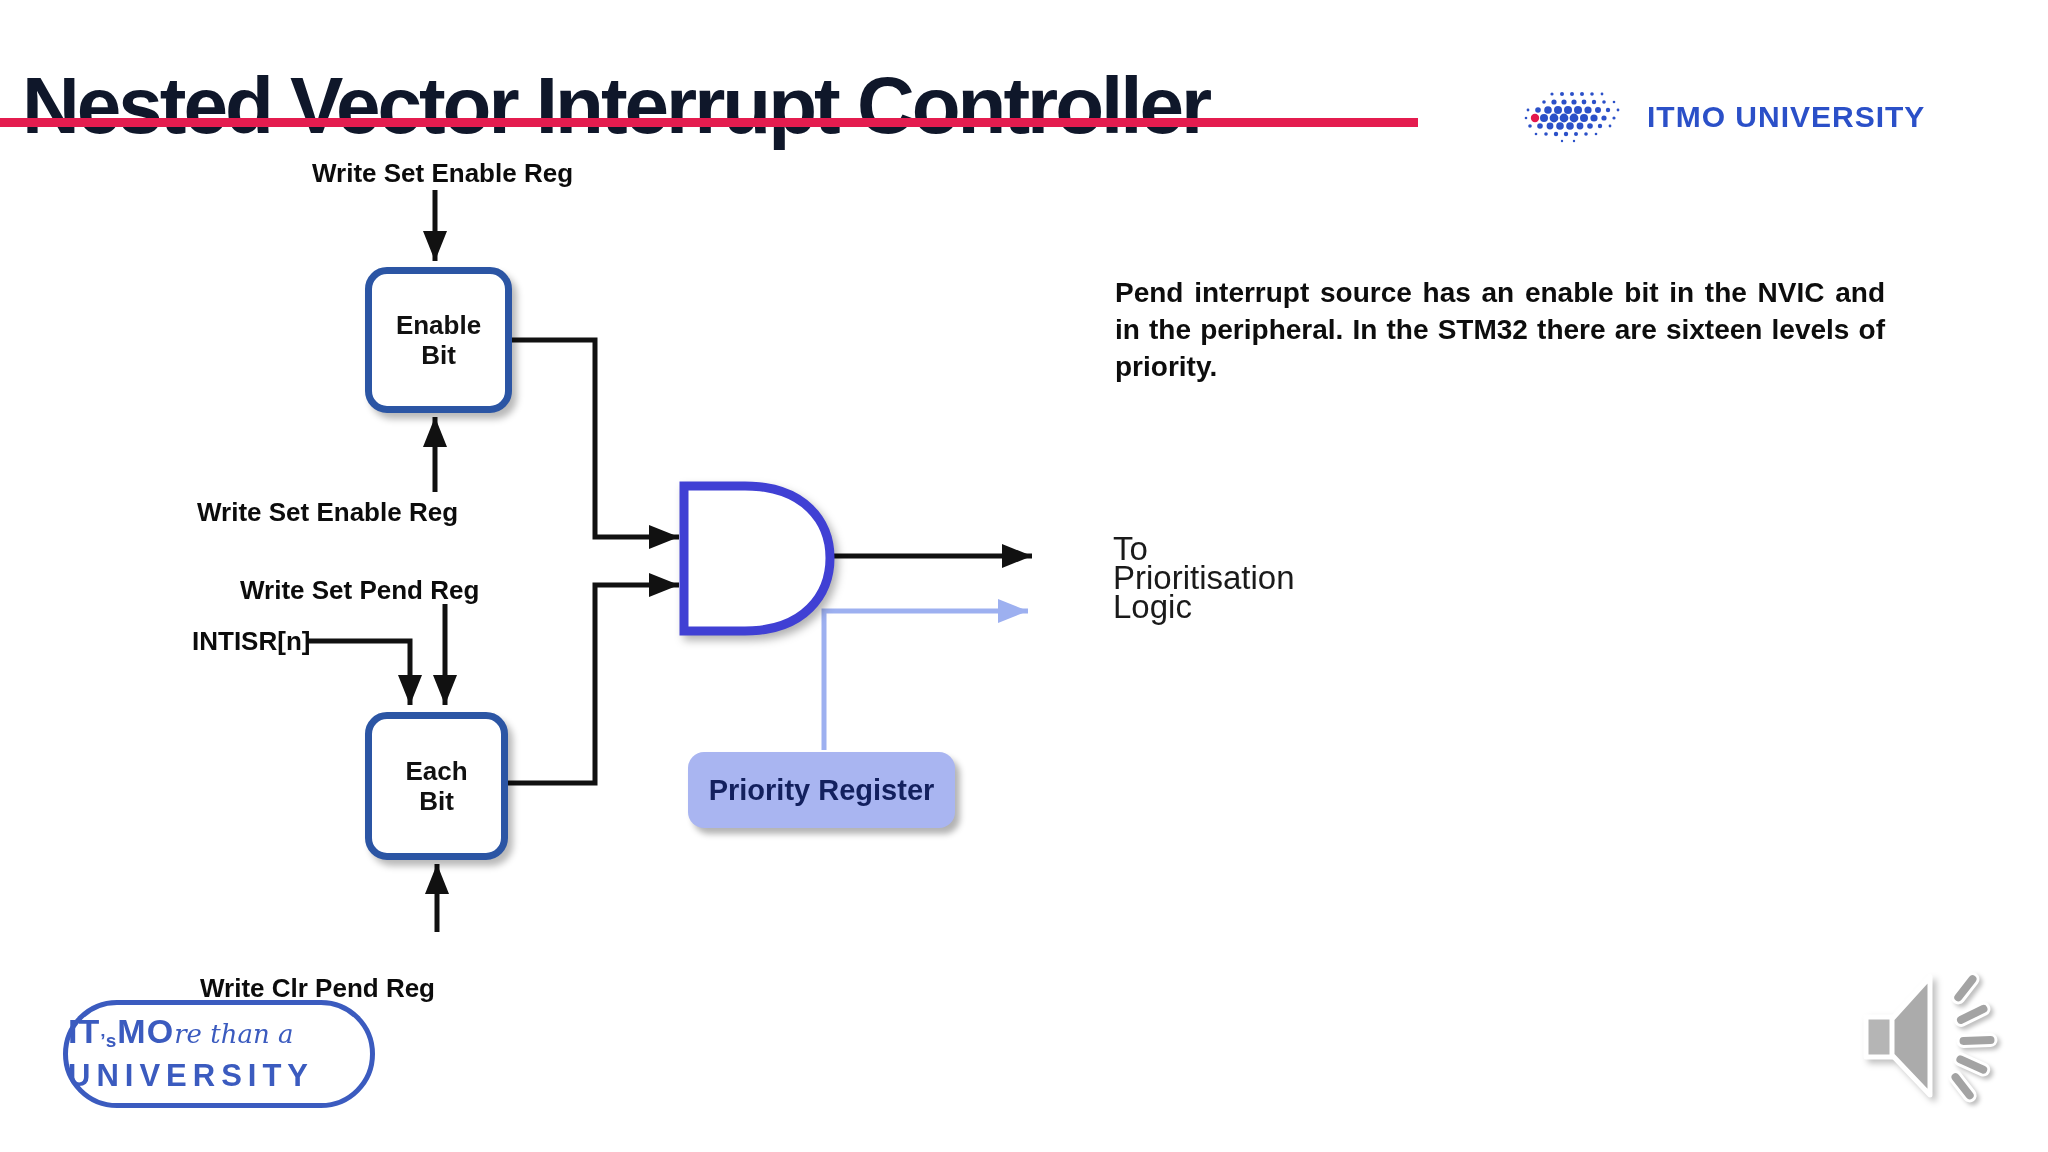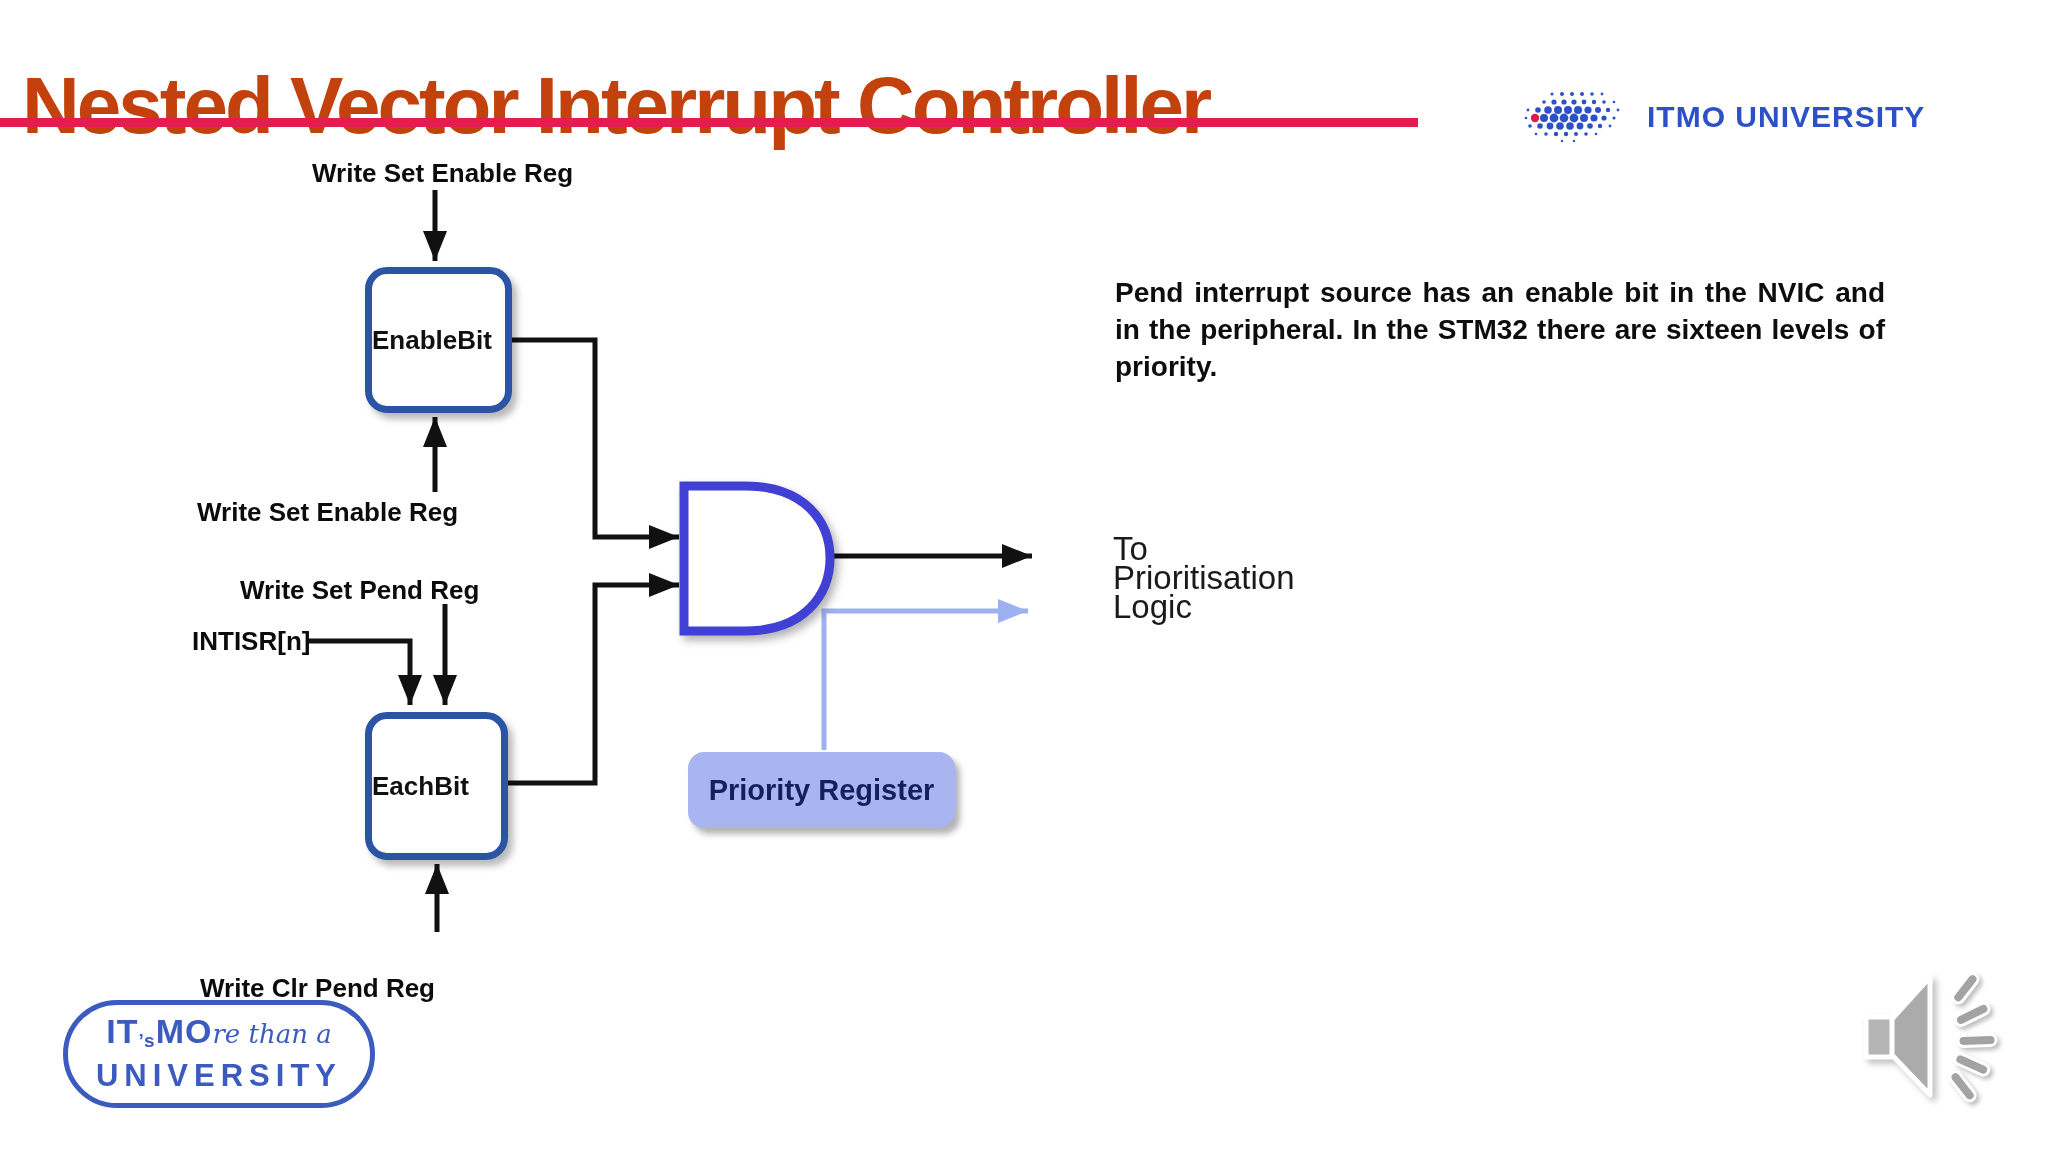--- a/index.html
+++ b/index.html
@@ -7,21 +7,21 @@
     width:2048px;height:1152px;position:relative;overflow:hidden;
     background:#ffffff;
     font-family:"Liberation Sans","DejaVu Sans",sans-serif;
     color:#0d0d0d;
   }
   .abs{position:absolute;}
 
   
   #slide-title{
     left:22px;top:6px;width:1400px;
-    font-size:80px;font-weight:700;letter-spacing:-3px;color:#c2410c;
+    font-size:80px;font-weight:700;letter-spacing:-3px;color:#0f172a;
     white-space:nowrap;
   }
   #title-underline{
     left:0;top:118px;width:1418px;height:9px;
     background:var(--accent-red,#e41c4f);
   }
 
   
   #logo-top{left:1522px;top:88px;display:flex;align-items:center;gap:0;}
   #logo-top .itmo-text{
@@ -31,21 +31,21 @@
 
   
   .dlabel{font-size:26px;font-weight:700;color:#0c0c0c;white-space:nowrap;}
 
   
   .bitbox{
     background:#fff;
     border:7px solid var(--box-border-blue,#2b55a4);
     border-radius:22px;
     box-shadow:5px 6px 7px rgba(0,0,0,.28);
-    display:flex;flex-direction:row;align-items:center;
+    display:flex;flex-direction:column;align-items:center;justify-content:center;
     font-size:26px;font-weight:700;line-height:30px;color:#111;
   }
 
   
   #priority-register{
     left:688px;top:752px;width:267px;height:76px;
     background:var(--priority-fill,#a9b5f1);
     border-radius:16px;
     box-shadow:5px 6px 6px rgba(0,0,0,.3);
     display:flex;align-items:center;justify-content:center;
@@ -61,21 +61,21 @@
     left:1115px;top:274px;width:770px;
     font-size:28px;font-weight:700;line-height:37px;
     text-align:justify;color:#0d0d0d;
   }
 
   
   #logo-bottom{
     left:63px;top:1000px;width:302px;height:98px;
     border:5px solid var(--footer-logo-blue,#3b5bbf);
     border-radius:60px;background:#fff;
-    display:flex;flex-direction:column;align-items:center;justify-content:center;
+    display:flex;flex-direction:column;align-items:flex-start;justify-content:center;
     color:var(--footer-logo-blue,#3b5bbf);
   }
   #logo-bottom .l1{font-size:34px;font-weight:700;letter-spacing:1px;line-height:34px;white-space:nowrap;}
   #logo-bottom .l1 .apos{font-size:19px;font-weight:700;vertical-align:-4px;}
   #logo-bottom .l1 .script{
     font-family:"DejaVu Serif","Liberation Serif",serif;
     font-style:italic;font-weight:400;font-size:26px;letter-spacing:0;
   }
   #logo-bottom .l2{font-size:31px;font-weight:600;letter-spacing:6px;line-height:36px;white-space:nowrap;}
 

